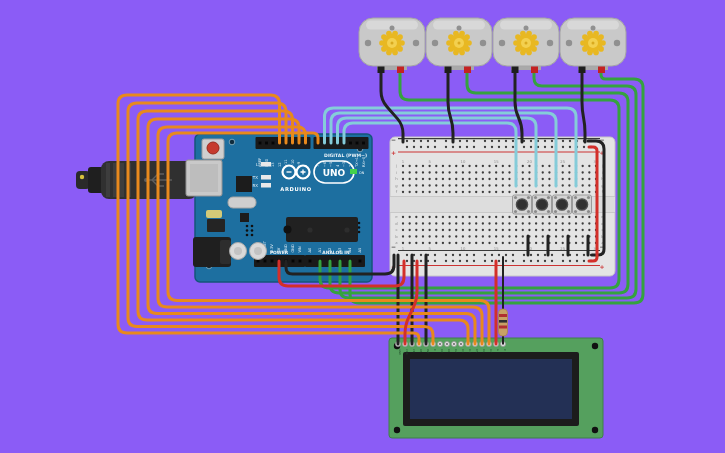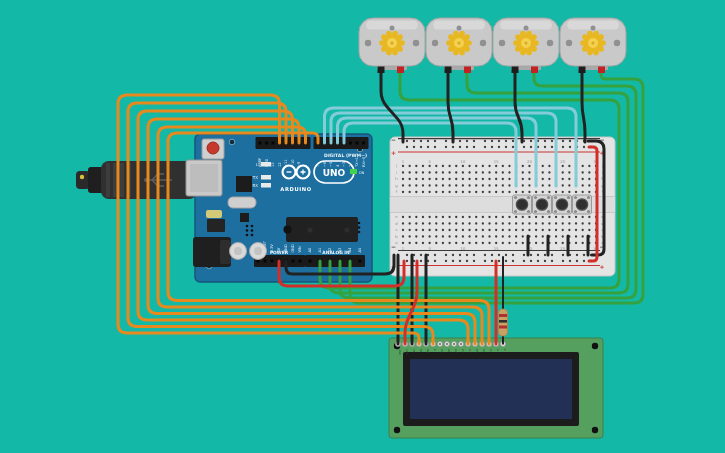--- a/index.html
+++ b/index.html
@@ -1,16 +1,16 @@
 <!DOCTYPE html>
 <html><head>
 <meta charset="utf-8">
 <style>
   html,body{margin:0;padding:0;background:#000;}
-  #stage{width:725px;height:453px;position:relative;background:#14b8a6;overflow:hidden;}
+  #stage{width:725px;height:453px;position:relative;background:#8b5cf6;overflow:hidden;}
   svg{display:block;}
   text{font-family:"DejaVu Sans", sans-serif;}
   .wire{fill:none;stroke-linecap:round;}
 </style>
 </head>
 <body>
 
 <div id="stage">
 <svg id="scene" width="725" height="453" viewBox="0 0 725 453" xmlns="http://www.w3.org/2000/svg">
 

